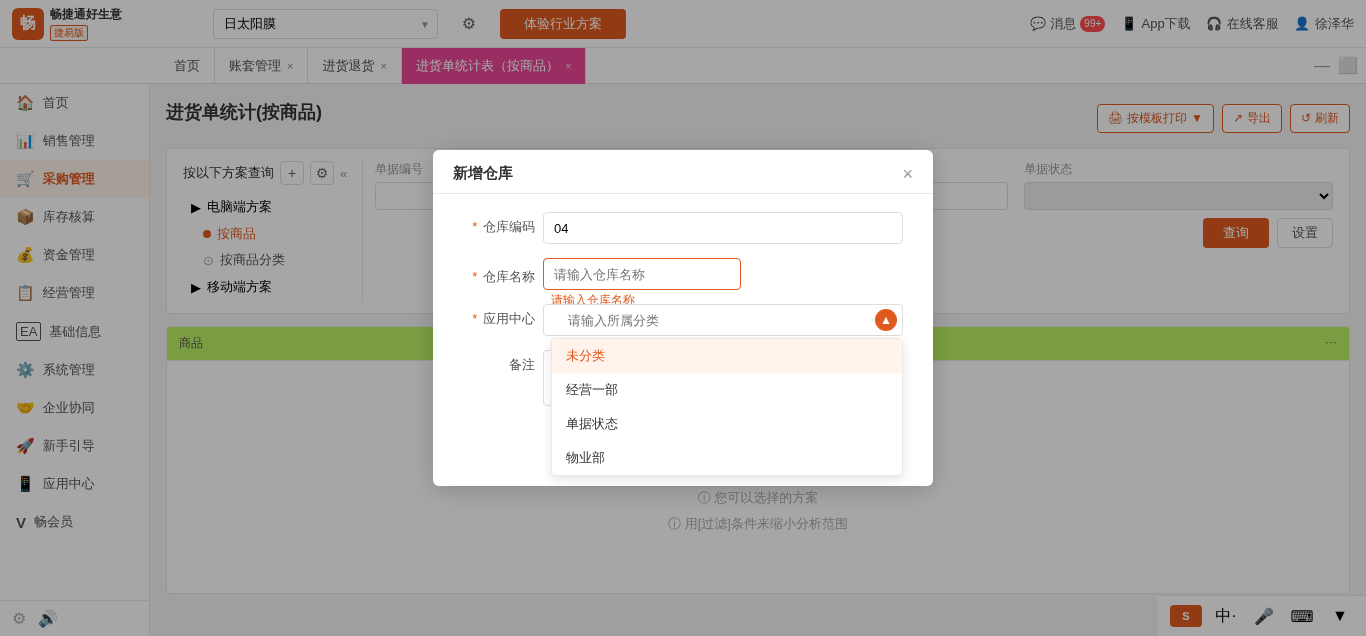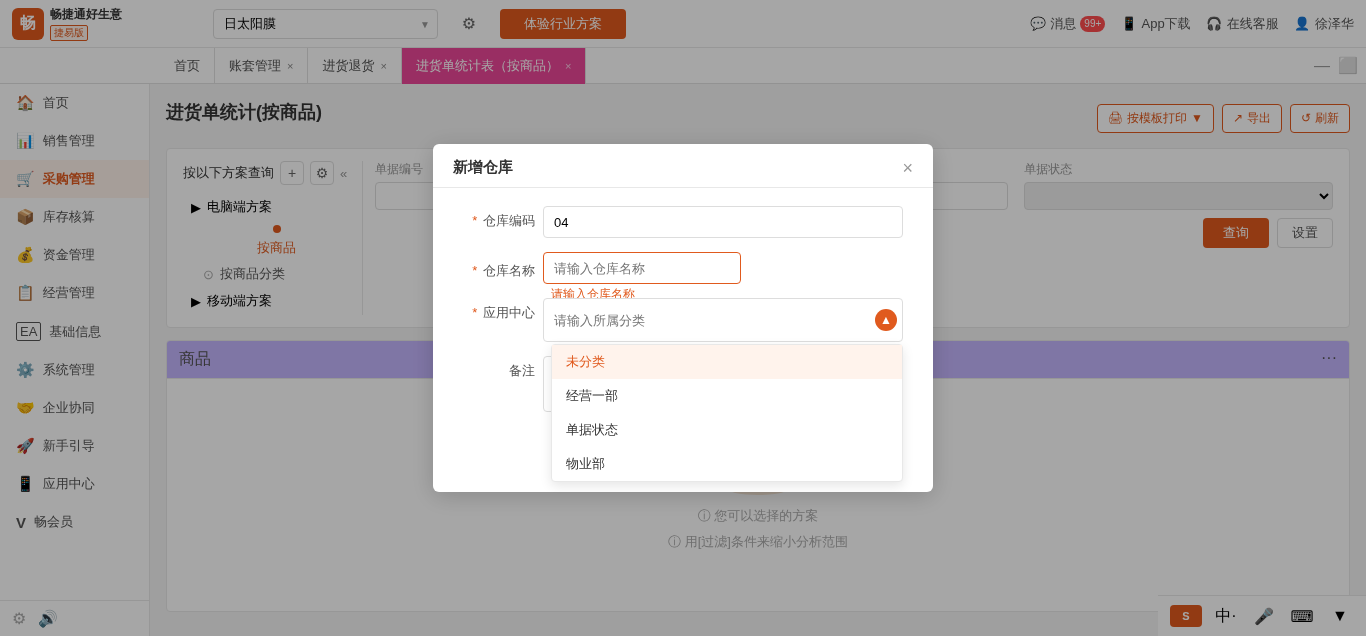--- a/index.html
+++ b/index.html
@@ -275,21 +275,21 @@
       padding-left: 20px;
       display: flex;
       align-items: center;
       gap: 6px;
       font-size: 13px;
       color: #555;
       padding-top: 4px;
       padding-bottom: 4px;
       cursor: pointer;
     }
-    .scheme-sub.active { color: #e05a1e; flex-direction: column; }
+    .scheme-sub.active { color: #e05a1e; }
     .orange-dot { width: 8px; height: 8px; background: #e05a1e; border-radius: 50%; display: inline-block; }
     .filter-main { flex: 1; }
     .filter-fields { display: grid; grid-template-columns: repeat(3, 1fr); gap: 8px 16px; }
     .filter-field { display: flex; flex-direction: column; gap: 4px; }
     .filter-field label { font-size: 12px; color: #999; }
     .filter-field input, .filter-field select {
       height: 28px;
       border: 1px solid #ddd;
       border-radius: 4px;
       padding: 0 8px;
@@ -297,23 +297,23 @@
       outline: none;
     }
     .table-area {
       background: #fff;
       border: 1px solid #e8e8e8;
       border-radius: 4px;
       overflow: auto;
     }
     .table-header-row {
       display: flex;
-      background: #c4b5fd;
+      background: #bef264;
       border-bottom: 1px solid #e8e8e8;
-      font-size: 16px;
+      font-size: 12px;
       color: #555;
       padding: 8px 12px;
     }
     .table-col { flex: 1; }
 
     
     .overlay {
       position: fixed;
       top: 0; left: 0; right: 0; bottom: 0;
       background: rgba(0,0,0,0.35);
@@ -380,24 +380,24 @@
       position: absolute;
       left: 88px;
       top: 34px;
     }
     .category-input-wrap {
       flex: 1;
       position: relative;
     }
     .category-input {
       width: 100%;
-      height: 44px;
+      height: 32px;
       border: 1px solid #ddd;
       border-radius: 4px;
-      padding: 0 34px 0 10px;
+      padding: 0 34px 0 24px;
       font-size: 13px;
       outline: none;
     }
     .category-arrow-btn {
       position: absolute;
       right: 6px;
       top: 50%;
       transform: translateY(-50%);
       width: 22px;
       height: 22px;

